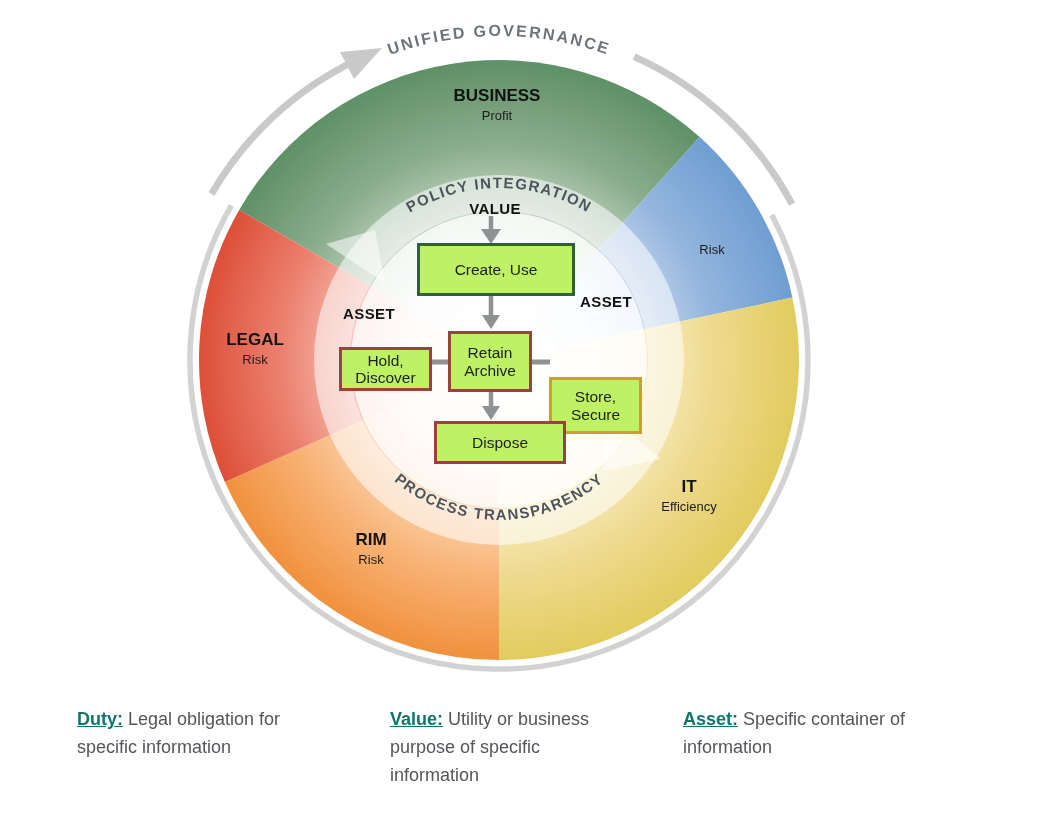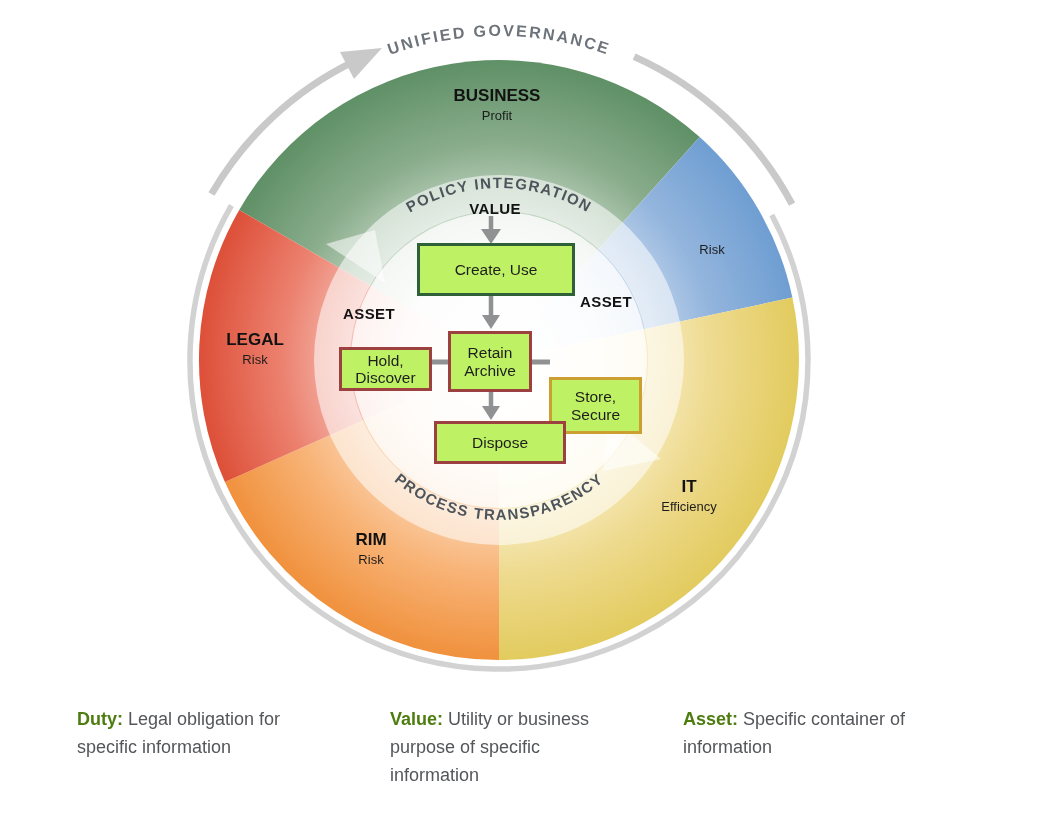--- a/index.html
+++ b/index.html
@@ -20,21 +20,21 @@
     letter-spacing:.4px;color:#131313;white-space:nowrap;}
 
   
   .sector-label{position:absolute;transform:translate(-50%,-50%);text-align:center;color:#121212;}
   .sector-label .s-name{font-weight:700;font-size:17px;line-height:1.35;}
   .sector-label .s-desc{font-size:13px;line-height:1.3;color:#1c1c1c;}
 
   
   .definitions{position:absolute;top:706px;left:0;width:1042px;color:#54565a;font-size:18px;line-height:1.55;}
   .def{position:absolute;top:0;}
-  .def b{font-weight:700;color:#4d7c0f;}
+  .def b{font-weight:700;color:#0f766e;text-decoration:underline;}
   .def-0{left:77px;width:252px;}
   .def-1{left:390px;width:218px;}
   .def-2{left:683px;width:268px;}
 </style>
 </head>
 <body>
 
 <div class="stage">
 
   <svg width="1042" height="700" viewBox="0 0 1042 700">

